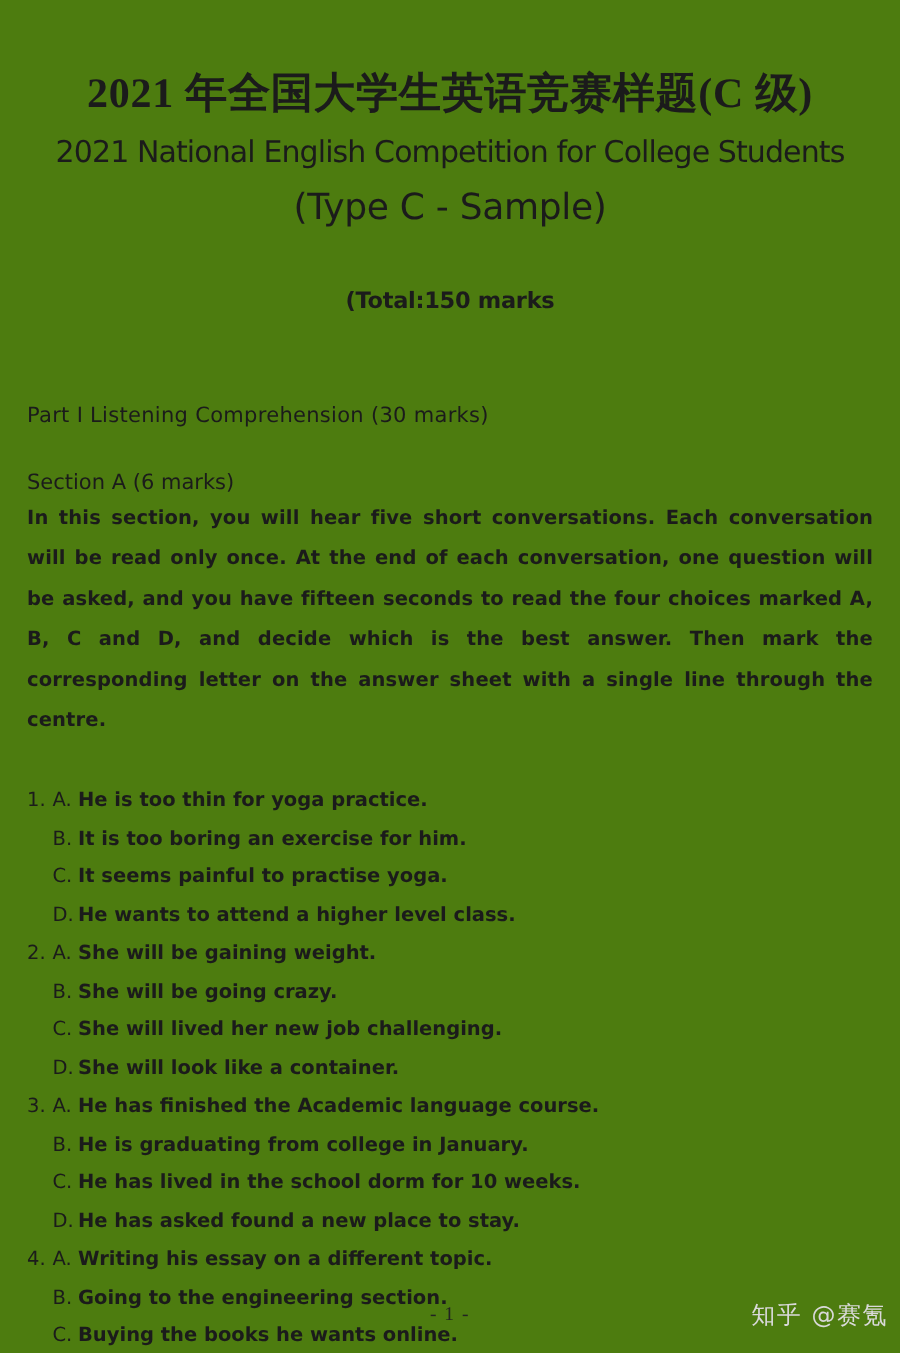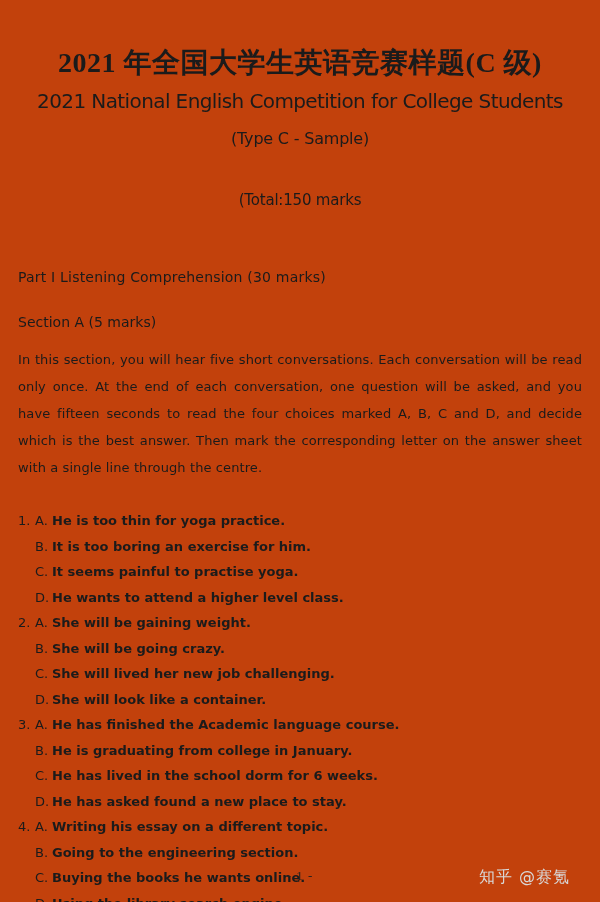--- a/index.html
+++ b/index.html
@@ -2,91 +2,92 @@
 <html><head>
 <meta charset="utf-8">
 <style>
   * { margin: 0; padding: 0; box-sizing: border-box; }
   html, body { background: #ffffff; }
   .page {
     position: relative;
     width: 600px;
     height: 902px;
     margin: 0 auto;
-    background: #c2410c;
+    background: #4d7c0f;
     color: #1b1b1b;
     font-family: "DejaVu Sans", sans-serif;
     overflow: hidden;
   }
   header { text-align: center; padding-top: 44px; }
   .title-cn {
     font-family: "Liberation Serif", serif;
     font-weight: 700;
     font-size: 28px;
     line-height: 38px;
     letter-spacing: 0.5px;
   }
   .title-en {
     font-size: 20px;
     font-weight: 500;
     line-height: 38px;
     letter-spacing: -0.6px;
   }
   .title-sub {
-    font-size: 16px;
+    font-size: 24px;
     font-weight: 500;
     line-height: 37px;
     letter-spacing: -0.2px;
   }
   .marks-line {
     margin-top: 34px;
     display: flex;
     justify-content: center;
     gap: 26px;
     font-size: 15px;
-    font-weight: 400;
+    font-weight: 700;
     letter-spacing: -0.2px;
   }
   main { padding: 0 18px; }
   .part-heading {
     margin-top: 60px;
     font-size: 14px;
     letter-spacing: 0.2px;
   }
   .section-heading {
     margin-top: 29px;
     font-size: 14px;
   }
   .instructions {
-    margin-top: 16px;
+    margin-top: 2px;
     font-size: 13px;
     line-height: 27px;
     text-align: justify;
     letter-spacing: 0.1px;
+    font-weight: bold;
   }
   .questions { margin-top: 27px; font-size: 13px; }
   .question { display: flex; align-items: flex-start; }
   .qnum { width: 17px; flex: none; line-height: 25.5px; }
   .opts { flex: 1; }
   .opt { display: flex; line-height: 25.5px; }
   .letter { width: 17px; flex: none; }
   .opt-text { flex: 1; font-weight: bold; }
   .page-number {
     position: absolute;
     left: 0; right: 0;
     bottom: 18px;
     text-align: center;
     font-family: "Liberation Serif", serif;
     font-size: 13px;
     letter-spacing: 1px;
     color: #222;
   }
   .watermark {
     position: absolute;
-    right: 30px;
+    right: 8px;
     bottom: 14px;
     font-size: 16px;
     color: #d9d9d9;
     letter-spacing: 1px;
   }
 </style>
 </head>
 <body>
 
 <div class="page">
@@ -97,21 +98,21 @@
     <div class="title-sub">(Type C - Sample)</div>
   </header>
 
   <div class="marks-line">
     <span>(Total:150 marks</span>
   </div>
 
   <main>
     <div class="part-heading">Part I Listening Comprehension (30 marks)</div>
 
-    <div class="section-heading">Section A (5 marks)</div>
+    <div class="section-heading">Section A (6 marks)</div>
     <p class="instructions">In this section, you will hear five short conversations. Each conversation will be read only once. At the end of each conversation, one question will be asked, and you have fifteen seconds to read the four choices marked A, B, C and D, and decide which is the best answer. Then mark the corresponding letter on the answer sheet with a single line through the centre.</p>
 
     <div class="questions">
 
       <div class="question">
         <div class="qnum">1.</div>
         <div class="opts">
           <div class="opt">
             <span class="letter">A.</span>
             <span class="opt-text">He is too thin for yoga practice.</span>
@@ -159,21 +160,21 @@
           <div class="opt">
             <span class="letter">A.</span>
             <span class="opt-text">He has finished the Academic language course.</span>
           </div>
           <div class="opt">
             <span class="letter">B.</span>
             <span class="opt-text">He is graduating from college in January.</span>
           </div>
           <div class="opt">
             <span class="letter">C.</span>
-            <span class="opt-text">He has lived in the school dorm for 6 weeks.</span>
+            <span class="opt-text">He has lived in the school dorm for 10 weeks.</span>
           </div>
           <div class="opt">
             <span class="letter">D.</span>
             <span class="opt-text">He has asked found a new place to stay.</span>
           </div>
         </div>
       </div>
 
       <div class="question">
         <div class="qnum">4.</div>

